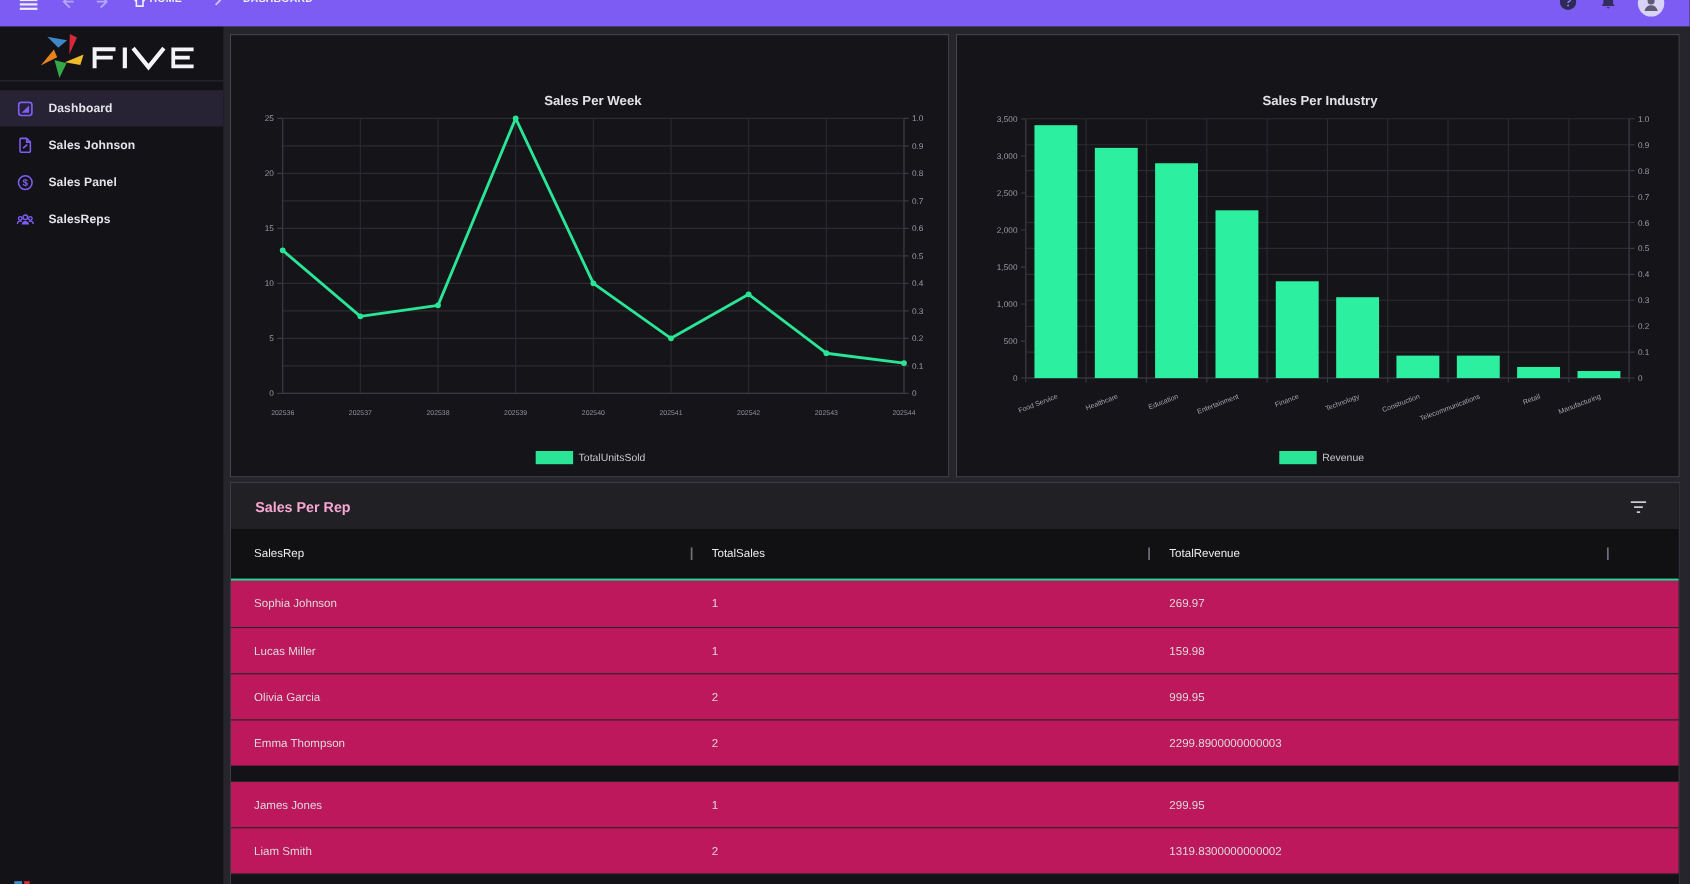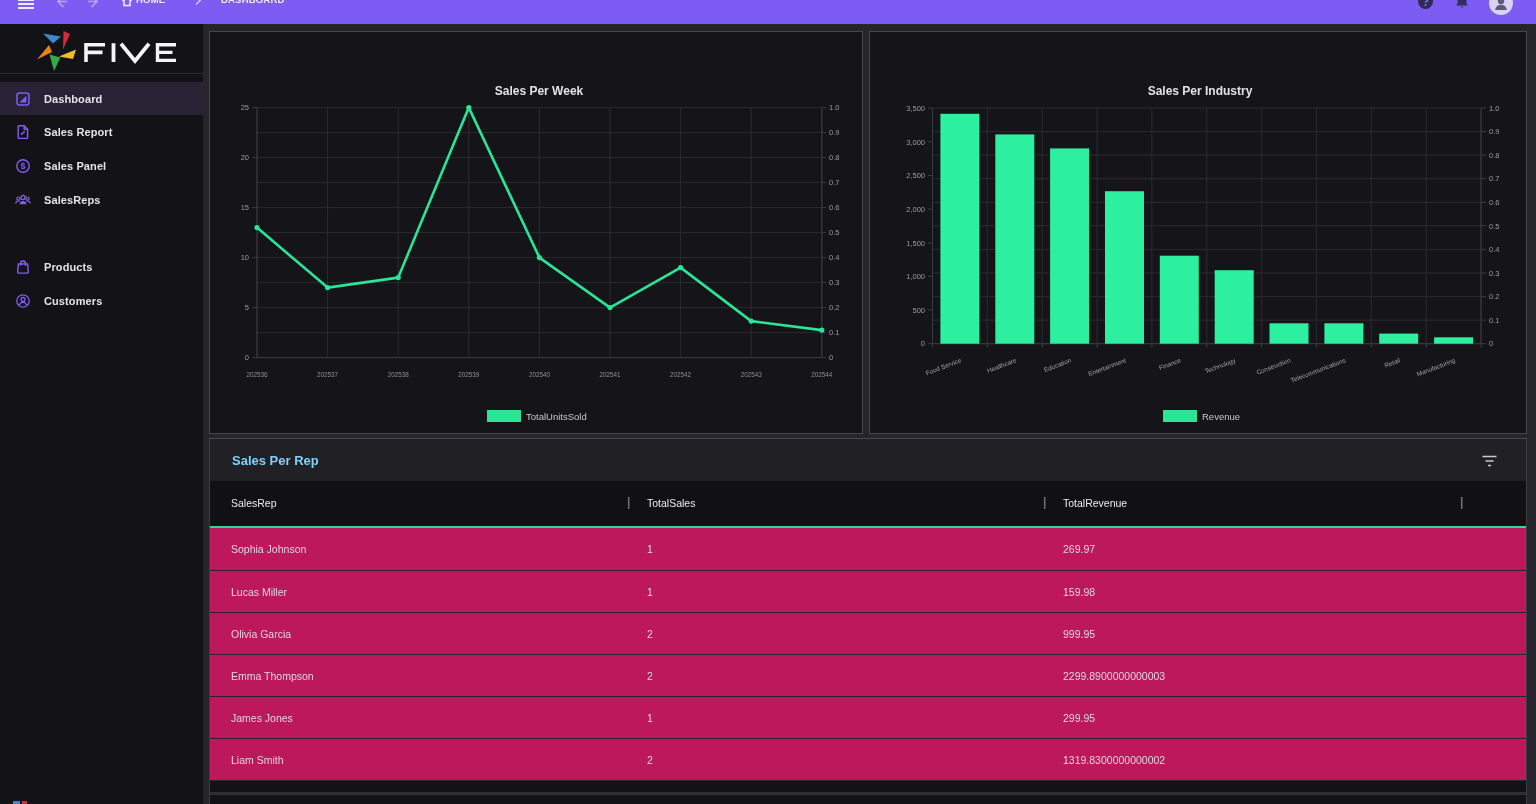--- a/index.html
+++ b/index.html
@@ -7,21 +7,21 @@
 .abs { position:absolute; }
 #sidebar { position:absolute; left:0; top:24px; width:203px; height:780px; background:#131216; }
 #sidebar .divider { position:absolute; left:0; top:49px; width:203px; height:1px; background:#2b2a31; }
 .mitem { position:absolute; left:0; width:203px; height:33px; display:flex; align-items:center; }
 .mitem svg { margin-left:15px; flex:0 0 auto; }
 .mitem span { margin-left:13px; font-size:11px; font-weight:700; color:#e3e3e9; letter-spacing:0.1px; }
 .mitem.active { background:#272234; }
 #tablecard { position:absolute; left:209px; top:438px; width:1318px; height:366px;
   background:#131317; border-left:1px solid #3c3c42; border-right:1px solid #3c3c42; border-top:1px solid #46464c; }
 #ttitle { height:42px; background:#202025; display:flex; align-items:center; padding-left:22px;
-  font-size:13px; font-weight:bold; color:#7dd3fc; position:relative; }
+  font-size:13px; font-weight:bold; color:#f9a8d4; position:relative; }
 #thead { height:47px; background:#111114; position:relative; border-bottom:2px solid #2bd997; }
 #thead .hl { position:absolute; top:16px; font-size:10.5px; font-weight:normal; color:#ececef; }
 #thead .pipe { position:absolute; top:14px; font-size:12px; color:#70707a; font-weight:bold; }
 .trow { height:42px; position:relative; background:#be185d; }
 .trow div { position:absolute; top:15px; font-size:10.5px; color:#dadadd; }
 .c1 { left:21px; } .c2 { left:437px; } .c3 { left:853px; }
 </style></head>
 <body>
 <div class="abs" style="left:0;top:0;width:1536px;height:24px;background:#7c5cf2;z-index:5">
   <div class="abs" style="left:18px;top:-1px;width:16px">
@@ -80,54 +80,39 @@
         <path d="M4.6 11.4 L11.4 4.8 L11.4 11.4 Z" fill="#7f5ef5"></path>
       </svg>
       <span>Dashboard</span>
     </div>
 <div class="mitem" style="top:91px">
       <svg width="16" height="16" viewBox="0 0 16 16">
         <path d="M4 1.8 h5.2 L12.6 5.2 V13.6 a0.8 0.8 0 0 1 -0.8 0.8 H4 a0.8 0.8 0 0 1 -0.8 -0.8 V2.6 a0.8 0.8 0 0 1 0.8 -0.8 Z" fill="none" stroke="#7f5ef5" stroke-width="1.4"></path>
         <path d="M9.2 1.8 V5.2 H12.6" fill="none" stroke="#7f5ef5" stroke-width="1.4"></path>
         <path d="M6 10.6 L9.8 7.4" stroke="#7f5ef5" stroke-width="1.4"></path>
       </svg>
-      <span>Sales Report</span>
+      <span>Sales Johnson</span>
     </div>
 <div class="mitem" style="top:125px">
       <svg width="16" height="16" viewBox="0 0 16 16">
         <circle cx="8" cy="8" r="6.2" fill="none" stroke="#7f5ef5" stroke-width="1.4"></circle>
         <text x="8" y="11.2" font-size="9" font-weight="bold" fill="#7f5ef5" text-anchor="middle" font-family="Liberation Sans">$</text>
       </svg>
       <span>Sales Panel</span>
     </div>
 <div class="mitem" style="top:159px">
       <svg width="16" height="16" viewBox="0 0 16 16">
         <circle cx="8" cy="5.6" r="2.1" fill="none" stroke="#7f5ef5" stroke-width="1.3"></circle>
         <circle cx="3.4" cy="6.6" r="1.6" fill="none" stroke="#7f5ef5" stroke-width="1.2"></circle>
         <circle cx="12.6" cy="6.6" r="1.6" fill="none" stroke="#7f5ef5" stroke-width="1.2"></circle>
         <path d="M4.6 12.2 c0-2 1.5-3.3 3.4-3.3 s3.4 1.3 3.4 3.3 Z" fill="#7f5ef5"></path>
         <path d="M0.8 11.6 c0-1.6 1.2-2.6 2.6-2.6 c0.5 0 1 0.1 1.4 0.4" fill="none" stroke="#7f5ef5" stroke-width="1.2"></path>
         <path d="M15.2 11.6 c0-1.6 -1.2-2.6 -2.6-2.6 c-0.5 0 -1 0.1 -1.4 0.4" fill="none" stroke="#7f5ef5" stroke-width="1.2"></path>
       </svg>
       <span>SalesReps</span>
-    </div>
-<div class="mitem" style="top:226px">
-      <svg width="16" height="16" viewBox="0 0 16 16">
-        <path d="M3.4 5 h9.2 l0.7 8a1 1 0 0 1 -1 1.1 H3.7 a1 1 0 0 1 -1 -1.1 Z" fill="none" stroke="#7f5ef5" stroke-width="1.4"></path>
-        <path d="M5.6 6.8 V4.4 a2.4 2.4 0 0 1 4.8 0 V6.8" fill="none" stroke="#7f5ef5" stroke-width="1.4"></path>
-      </svg>
-      <span>Products</span>
-    </div>
-<div class="mitem" style="top:260px">
-      <svg width="16" height="16" viewBox="0 0 16 16">
-        <circle cx="8" cy="8" r="6.2" fill="none" stroke="#7f5ef5" stroke-width="1.3"></circle>
-        <circle cx="8" cy="6.4" r="1.9" fill="none" stroke="#7f5ef5" stroke-width="1.3"></circle>
-        <path d="M4.3 12.3 c0.6-1.9 2-2.9 3.7-2.9 s3.1 1 3.7 2.9" fill="none" stroke="#7f5ef5" stroke-width="1.3"></path>
-      </svg>
-      <span>Customers</span>
     </div>
 <div class="abs" style="left:13px;top:777px;width:7px;height:3px;background:#3e87c8"></div>
 <div class="abs" style="left:22px;top:777px;width:5px;height:3px;background:#d6293a"></div>
 </div>
 <svg class="abs" style="left:209px;top:31px" width="654" height="403" viewBox="0 0 654 403">
 <rect x="0.5" y="0.5" width="653" height="402" fill="#141419" stroke="#46464c" stroke-width="1"></rect>
 <line x1="48.0" y1="76.6" x2="612.8" y2="76.6" stroke="#2b2b31" stroke-width="1"></line>
 <line x1="48.0" y1="101.6" x2="612.8" y2="101.6" stroke="#2b2b31" stroke-width="1"></line>
 <line x1="48.0" y1="126.6" x2="612.8" y2="126.6" stroke="#2b2b31" stroke-width="1"></line>
 <line x1="48.0" y1="151.6" x2="612.8" y2="151.6" stroke="#2b2b31" stroke-width="1"></line>
@@ -334,21 +319,21 @@
 <div class="trow" style="border-top:1px solid #26262b;">
   <div class="c1">Olivia Garcia</div>
       <div class="c2">2</div>
       <div class="c3">999.95</div>
 </div>
 <div class="trow" style="border-top:1px solid #26262b;">
   <div class="c1">Emma Thompson</div>
       <div class="c2">2</div>
       <div class="c3">2299.8900000000003</div>
 </div>
-<div class="trow" style="border-top:1px solid #26262b;">
+<div class="trow" style="border-top:1px solid #26262b;margin-top:14px;">
   <div class="c1">James Jones</div>
       <div class="c2">1</div>
       <div class="c3">299.95</div>
 </div>
 <div class="trow" style="border-top:1px solid #26262b;">
   <div class="c1">Liam Smith</div>
       <div class="c2">2</div>
       <div class="c3">1319.8300000000002</div>
 </div>
 <div style="height:12px;background:#131317;border-top:1px solid #26262b"></div>

